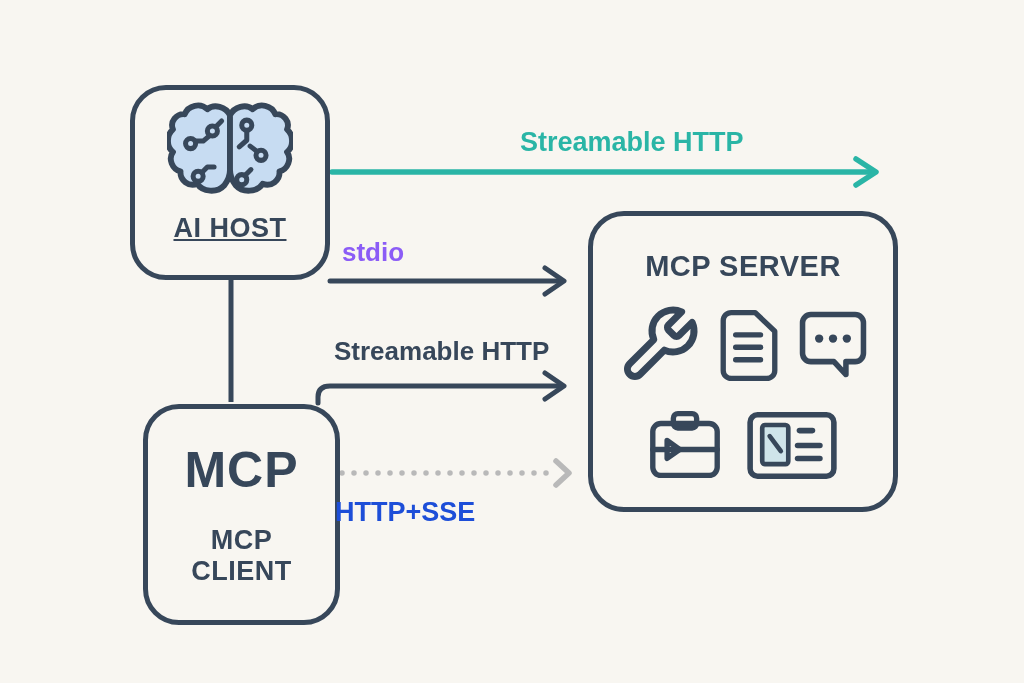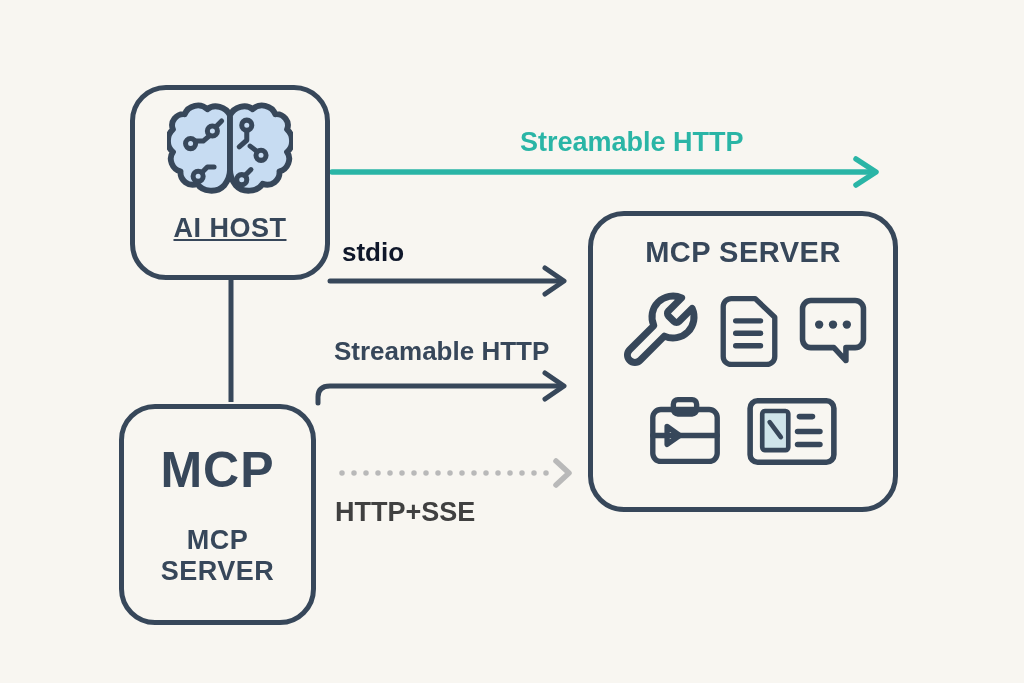--- a/index.html
+++ b/index.html
@@ -11,41 +11,41 @@
   }
   .stage *{box-sizing:border-box;}
   svg{display:block;}
   .connectors{position:absolute;left:0;top:0;z-index:1;}
   .node{
     position:absolute;z-index:2;
     border:5px solid #37475a;border-radius:36px;
     background:transparent;text-align:center;
   }
   .node-ai-host{left:130px;top:85px;width:200px;height:195px;}
-  .node-client{left:119px;top:404px;width:197px;height:221px;}
+  .node-client{left:143px;top:404px;width:197px;height:221px;}
   .node-server{left:588px;top:211px;width:310px;height:301px;}
   .brain-wrap{margin:10px auto 0;width:126px;height:112px;}
   .node-label{
     font-weight:700;font-size:27px;letter-spacing:.5px;line-height:1.05;
   }
   .ai-host-label{margin-top:2px;text-decoration:underline;}
-  .server-title{font-weight:700;font-size:29px;letter-spacing:.5px;margin-top:20px;}
+  .server-title{font-weight:700;font-size:29px;letter-spacing:.5px;margin-top:34px;}
   .client-big{font-weight:700;font-size:50px;letter-spacing:1px;margin-top:32px;}
   .client-sub{font-weight:700;font-size:27px;line-height:1.15;letter-spacing:.5px;margin-top:26px;}
   .client-sub span{display:block;}
   .icon-row{display:flex;justify-content:center;align-items:center;}
   .icon-row-1{gap:16px;margin-top:20px;}
   .icon-row-2{gap:26px;margin-top:24px;}
   .edge-label{
     position:absolute;z-index:3;text-align:left;font-weight:700;
   }
   .lbl-teal{left:520px;top:127px;width:380px;font-size:27px;color:#2ab5a6;}
-  .lbl-stdio{left:342px;top:237px;width:140px;font-size:26px;color:#0f172a;}
+  .lbl-stdio{left:342px;top:237px;width:140px;font-size:26px;color:#8b5cf6;}
   .lbl-mid{left:334px;top:336px;width:300px;font-size:26px;color:#37475a;}
-  .lbl-sse{left:335px;top:496px;width:240px;font-size:27px;line-height:1.2;color:#404040;}
+  .lbl-sse{left:335px;top:496px;width:240px;font-size:27px;line-height:1.2;color:#1d4ed8;}
   .lbl-sse span{display:block;}
 </style>
 </head>
 <body>
 
 <div class="stage">
 
   <svg class="connectors" width="1024" height="683" viewBox="0 0 1024 683">
 
     <g stroke="#2ab5a6" stroke-width="5.5" fill="none" stroke-linecap="round" stroke-linejoin="round">
@@ -96,21 +96,21 @@
         </g>
       </svg>
     </div>
     <div class="node-label ai-host-label">AI HOST</div>
   </div>
 
   <div class="node node-client">
     <div class="client-big">MCP</div>
     <div class="client-sub">
       <span>MCP</span>
-      <span>SERVER</span>
+      <span>CLIENT</span>
     </div>
   </div>
 
   <div class="node node-server">
     <div class="server-title">MCP SERVER</div>
 
     <div class="icon-row icon-row-1">
       <span>
         <svg viewBox="0 0 24 24" width="84" height="84" fill="none" stroke="#37475a" stroke-width="2" stroke-linecap="round" stroke-linejoin="round">
           <path d="M14.7 6.3a1 1 0 0 0 0 1.4l1.6 1.6a1 1 0 0 0 1.4 0l3.77-3.77a6 6 0 0 1-7.94 7.94l-6.91 6.91a2.12 2.12 0 0 1-3-3l6.91-6.91a6 6 0 0 1 7.94-7.94l-3.76 3.76z"></path>

